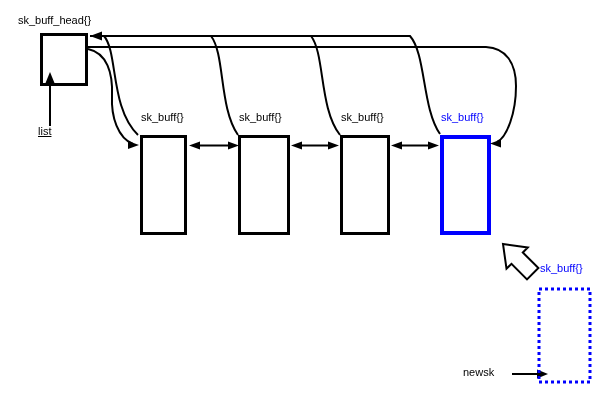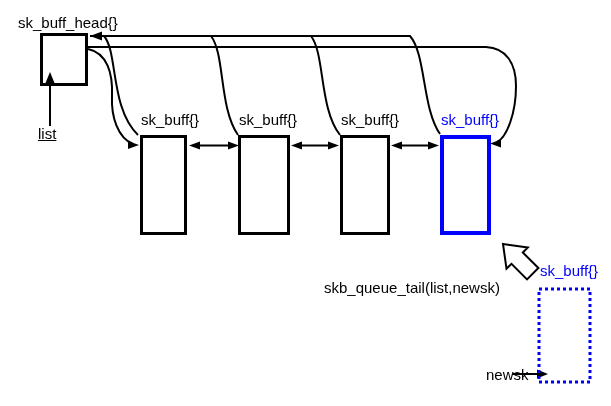--- a/index.html
+++ b/index.html
@@ -14,21 +14,21 @@
     overflow: hidden;
   }
   .box {
     position: absolute;
     border: 3px solid var(--line);
     background: #ffffff;
   }
   .box.blue { border: 4px solid var(--accent); }
   .lbl {
     position: absolute;
-    font-size: 15px;
+    font-size: 11px;
     line-height: 1;
     color: #000000;
     white-space: nowrap;
   }
   .lbl.blue-text { color: var(--accent); }
   svg.wires { position: absolute; left: 0; top: 0; pointer-events: none; }
   .wire { fill: none; stroke: var(--line); stroke-width: 2; }
   .ahead { fill: var(--line); stroke: none; }
   .accent-dotted { fill: none; stroke: var(--accent); stroke-width: 3; }
   .hollow { fill: #ffffff; stroke: var(--line); stroke-width: 2; }
@@ -108,19 +108,18 @@
 
   <div class="lbl" style="left:18px; top:15px;">sk_buff_head{}</div>
 
   <div class="lbl" style="left:141px; top:112px;">sk_buff{}</div>
   <div class="lbl" style="left:239px; top:112px;">sk_buff{}</div>
   <div class="lbl" style="left:341px; top:112px;">sk_buff{}</div>
   <div class="lbl blue-text" style="left:441px; top:112px;">sk_buff{}</div>
 
   <div class="lbl" style="left:38px; top:126px;text-decoration:underline;">list</div>
 
-  <div class="lbl" style="left:324px; top:280px;">skb_queue_tail(list,newsk)</div>
 
   <div class="lbl blue-text" style="left:540px; top:263px;">sk_buff{}</div>
 
-  <div class="lbl" style="left:486px; top:367px;">newsk</div>
+  <div class="lbl" style="left:463px; top:367px;">newsk</div>
 
 </div>
 
 </body></html>

